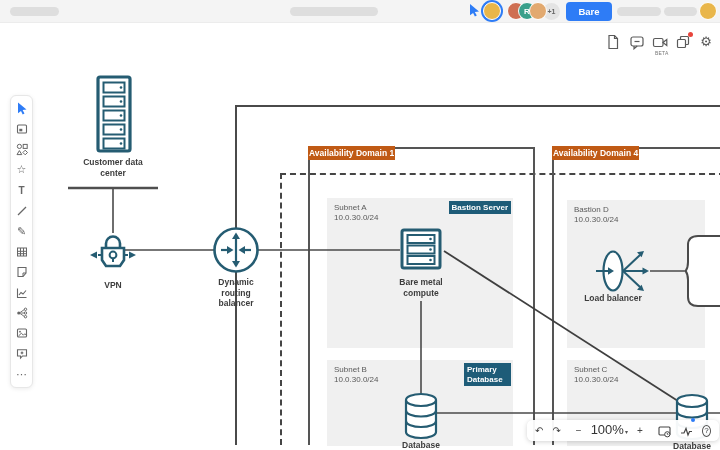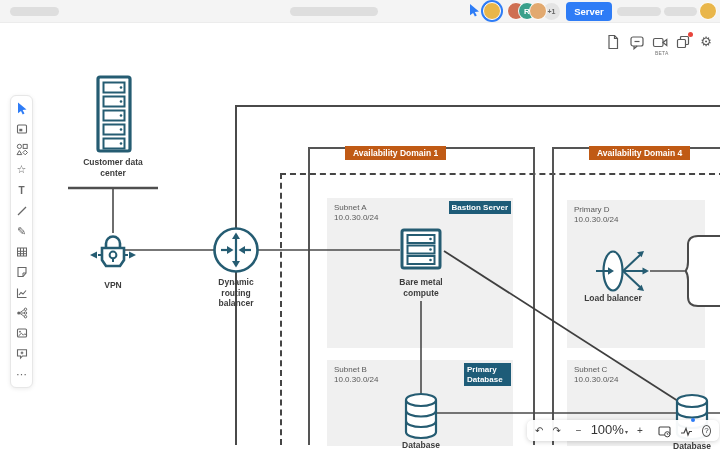--- a/index.html
+++ b/index.html
@@ -37,21 +37,21 @@
   
   #canvas { position:absolute; left:0; top:0; width:720px; height:450px; }
   .subnet { position:absolute; background:#f0f0f0; }
   .subnet-meta { position:absolute; left:7px; top:5px; font-size:8px; color:#595959;
     line-height:10px; }
   .badge { position:absolute; top:3px; right:2px; background:#1e5c78; color:#fff;
     font-size:8px; font-weight:bold; line-height:10px; padding:1.5px 3px;
     text-align:left; }
   .adbox { position:absolute; border-color:#555; border-style:solid; }
   .adlabel { position:absolute; background:#c05a15; color:#fff; font-size:8.5px;
-    font-weight:bold; padding:2px 8px; white-space:nowrap; z-index:6;margin-left:37px; }
+    font-weight:bold; padding:2px 1px; white-space:nowrap; z-index:6; }
   .nlabel { position:absolute; font-size:8.5px; font-weight:bold; color:#3d3d3d;
     text-align:center; line-height:10.5px; z-index:6; }
   .icon-node { position:absolute; z-index:5; }
   #vcn-rect { position:absolute; left:235px; top:105px; width:490px; height:340px;
     border-left:2px solid #4a4a4a; border-top:2px solid #4a4a4a; }
   #dashed-rect { position:absolute; left:280px; top:173px; width:445px; height:272px;
     border-left:2px dashed #454545; border-top:2px dashed #454545; }
   
   #bottom-toolbar { position:absolute; left:527px; top:420px; width:192px; height:21px;
     background:rgba(255,255,255,.95); border-radius:6px;
@@ -81,21 +81,21 @@
   </div>
   <div class="subnet" style="left:327px; top:360px; width:186px; height:86px;">
     <div class="subnet-meta">
       <div>Subnet B</div>
       <div>10.0.30.0/24</div>
     </div>
     <div class="badge" style="width:47px;">Primary Database</div>
   </div>
   <div class="subnet" style="left:567px; top:200px; width:138px; height:148px;">
     <div class="subnet-meta">
-      <div>Primary D</div>
+      <div>Bastion D</div>
       <div>10.0.30.0/24</div>
     </div>
   </div>
   <div class="subnet" style="left:567px; top:360px; width:138px; height:86px;">
     <div class="subnet-meta">
       <div>Subnet C</div>
       <div>10.0.30.0/24</div>
     </div>
   </div>
 
@@ -213,21 +213,21 @@
   <div class="pill" style="left:10px; width:49px;"></div>
   <div class="pill" style="left:290px; width:88px;"></div>
   <svg class="abs" style="left:469px; top:4px;" width="11" height="13">
     <path d="M1,0 L10,7.5 L5.8,8 L7.8,11.6 L5.9,12.6 L4.1,8.9 L1,11.2 Z" fill="#2e7cf6"></path>
   </svg>
   <div class="avatar face" style="left:483px; background:#e9b64a; border:1.5px solid #fff; box-shadow:0 0 0 2px #2e7cf6;"></div>
   <div class="avatar face" style="left:507px; background:#cf6f52;"></div>
   <div class="avatar avletter" style="left:518px; background:#3aa08b; z-index:2;">R</div>
   <div class="avatar face" style="left:529px; background:#e2a96f; z-index:3;"></div>
   <div id="plus-badge">+1</div>
-  <button id="share-btn">Server</button>
+  <button id="share-btn">Bare</button>
   <div class="pill" style="left:617px; width:44px;"></div>
   <div class="pill" style="left:664px; width:33px;"></div>
   <div class="avatar face" style="left:699px; background:#e9b64a;"></div>
 </div>
 
 <svg class="dicon" style="left:605px;" viewBox="0 0 16 16">
   <path d="M4,1.5 H9.5 L12.5,4.5 V14.5 H4 Z" fill="none" stroke="currentColor" stroke-width="1.2"></path>
   <path d="M9.5,1.5 V4.5 H12.5" fill="none" stroke="currentColor" stroke-width="1.2"></path>
 </svg>
 <svg class="dicon" style="left:629px;" viewBox="0 0 16 16">

